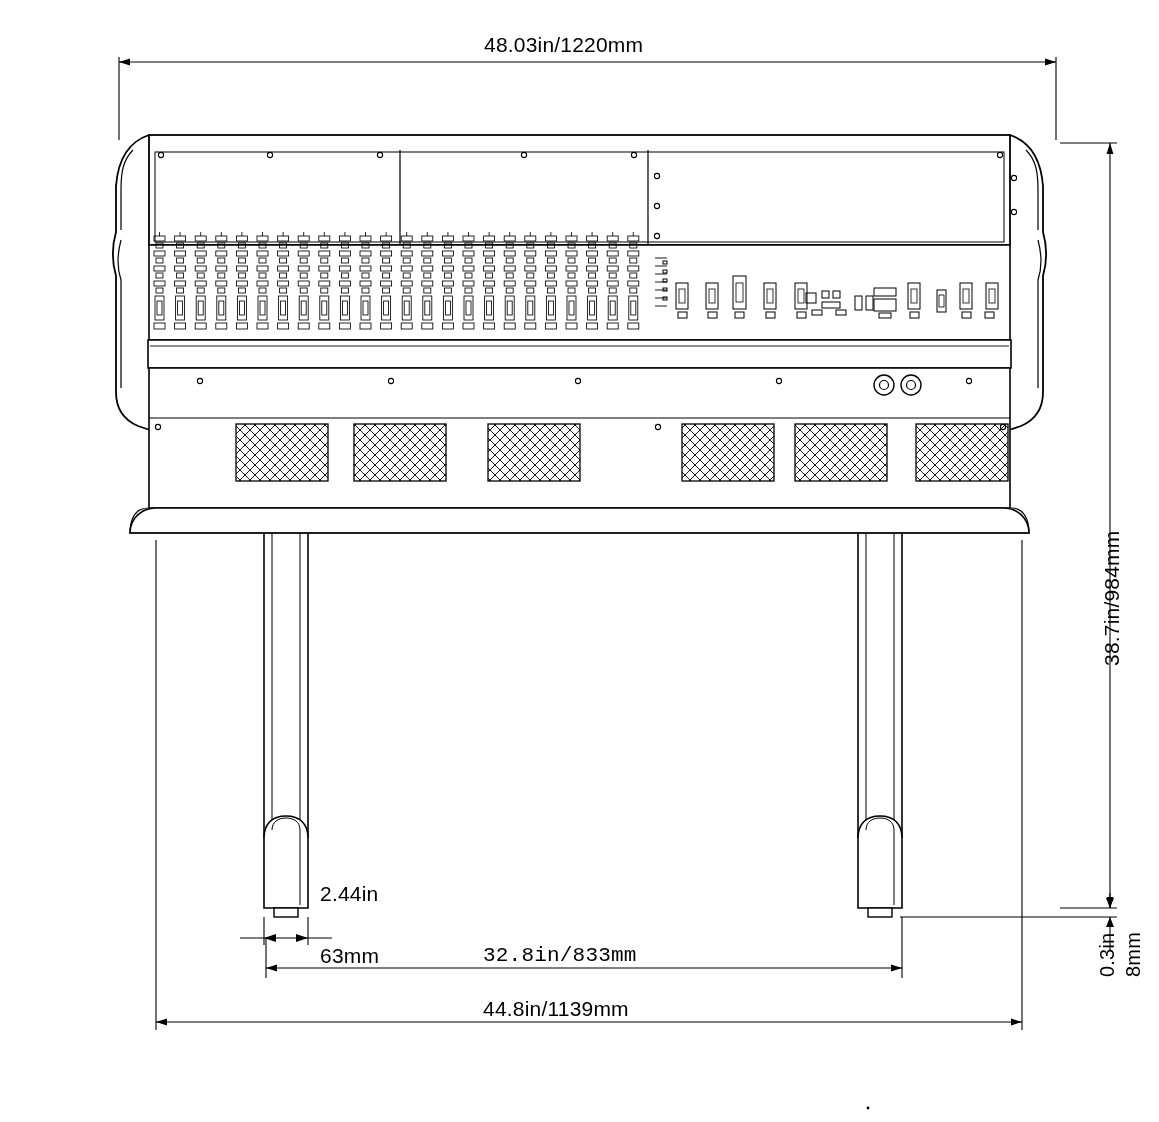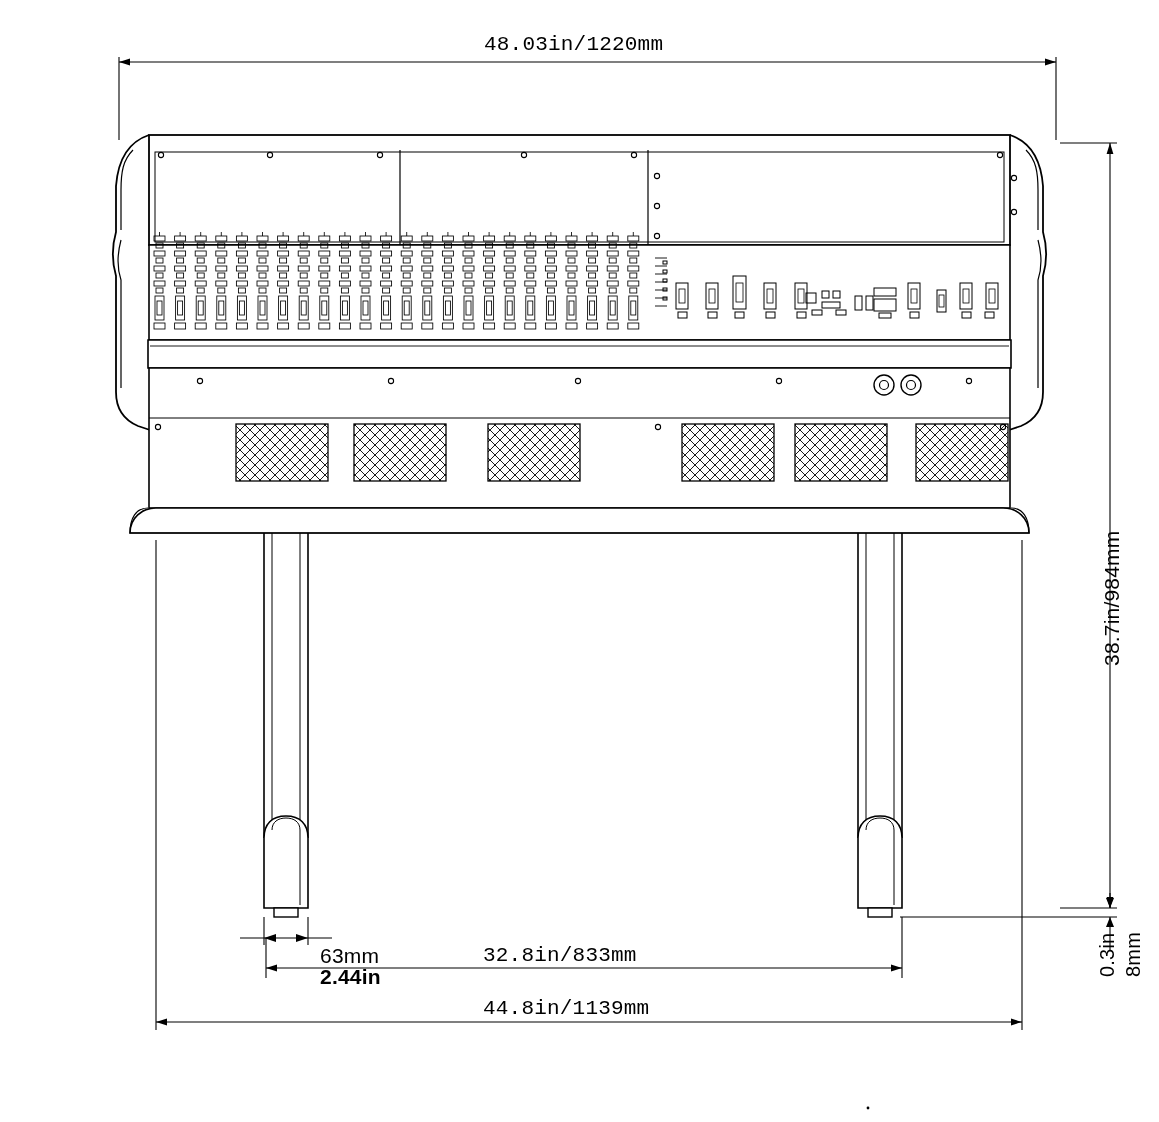--- a/index.html
+++ b/index.html
@@ -585,27 +585,27 @@
       <line x1="266" y1="968" x2="902" y2="968" marker-start="url(#arrR)" marker-end="url(#arrL)"></line>
 
       <line x1="156" y1="540" x2="156" y2="1030"></line>
       <line x1="1022" y1="540" x2="1022" y2="1030"></line>
       <line x1="156" y1="1022" x2="1022" y2="1022" marker-start="url(#arrR)" marker-end="url(#arrL)"></line>
     </g>
 
     <circle cx="868" cy="1108" r="1.4" fill="#000" stroke="none"></circle>
   </svg>
 
-  <div class="dim-text" style="left:484px; top:33px;font-family:Liberation Mono, monospace;">48.03in/1220mm</div>
+  <div class="dim-text" style="left:484px; top:33px;">48.03in/1220mm</div>
 
   <div class="dim-text vert" style="left:1100px; top:666px;">38.7in/984mm</div>
 
   <div class="dim-text vert small" style="left:1096px; top:977px;">0.3in</div>
   <div class="dim-text vert small" style="left:1122px; top:977px;">8mm</div>
 
-  <div class="dim-text" style="left:320px; top:965px;font-weight:bold;">2.44in</div>
+  <div class="dim-text" style="left:320px; top:882px;">2.44in</div>
   <div class="dim-text" style="left:320px; top:944px;text-align:center;">63mm</div>
 
   <div class="dim-text" style="left:483px; top:944px;font-family:Liberation Mono, monospace;">32.8in/833mm</div>
 
-  <div class="dim-text" style="left:483px; top:997px;font-family:Liberation Mono, monospace;">44.8in/1139mm</div>
+  <div class="dim-text" style="left:483px; top:997px;">44.8in/1139mm</div>
 
 </div>
 
 </body></html>

